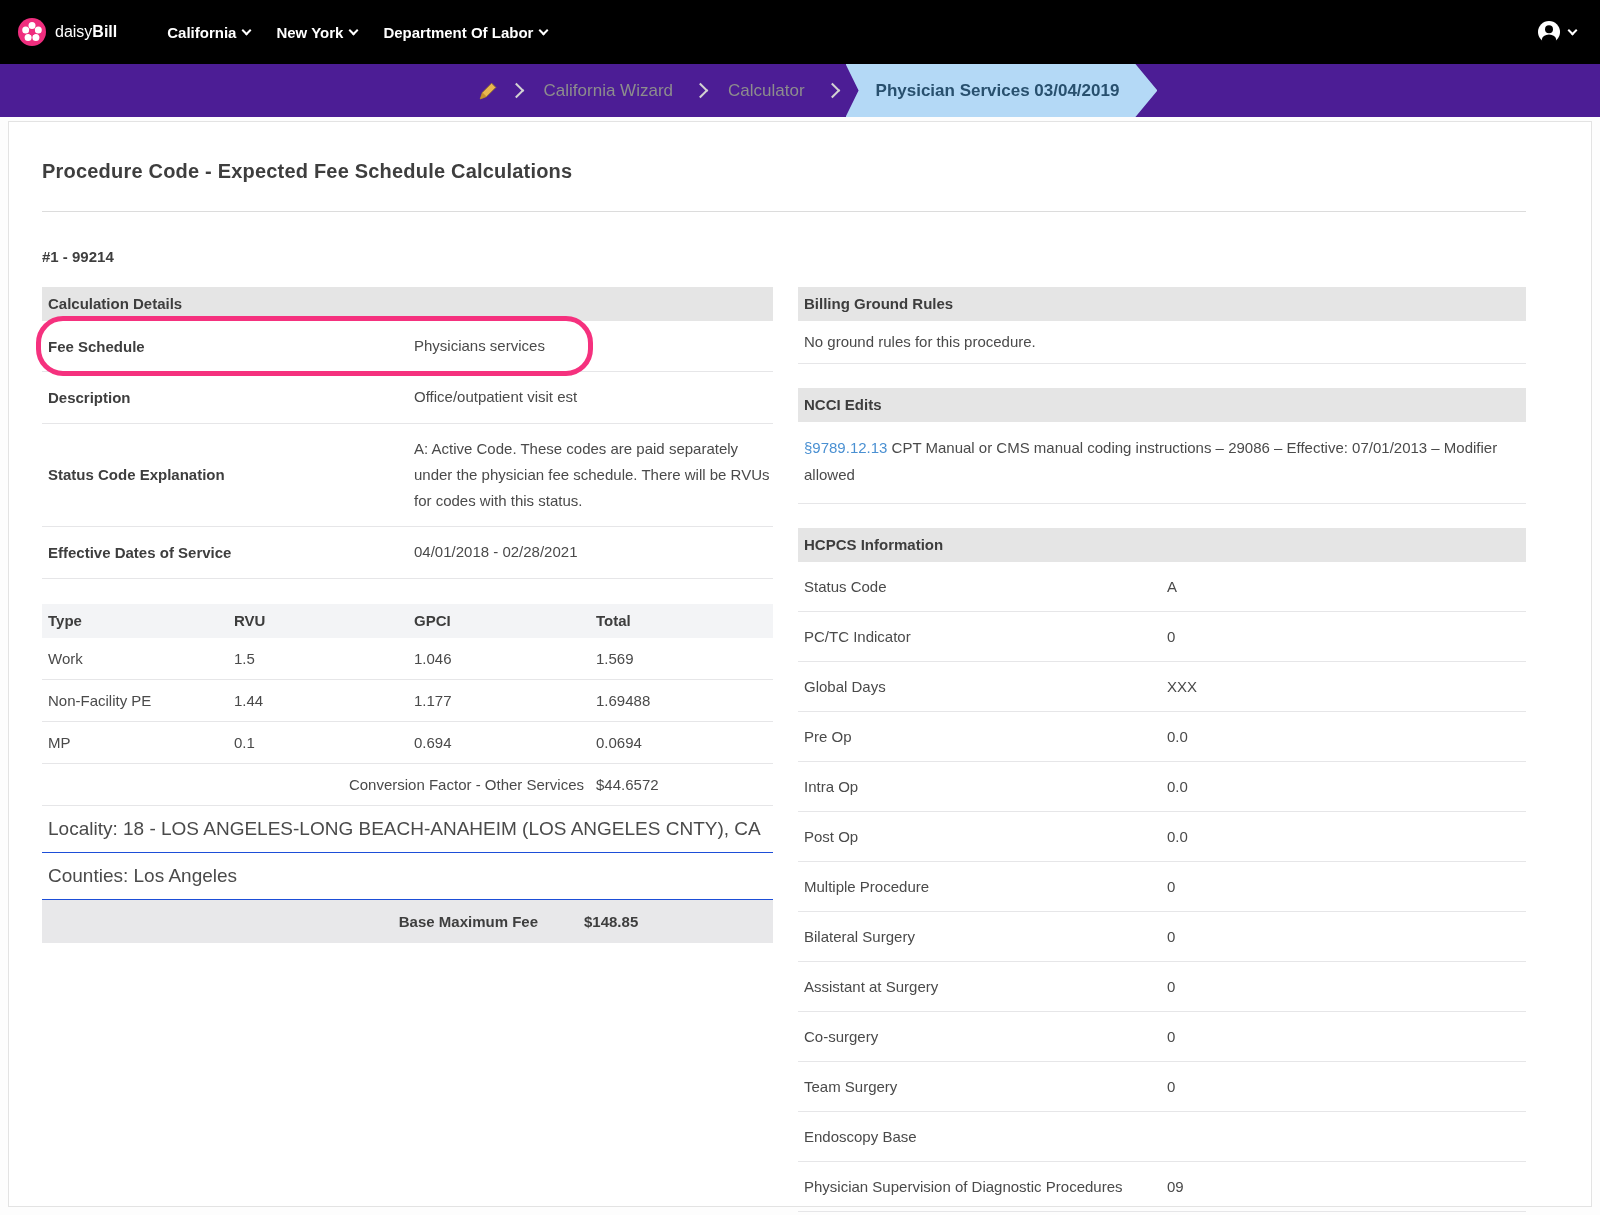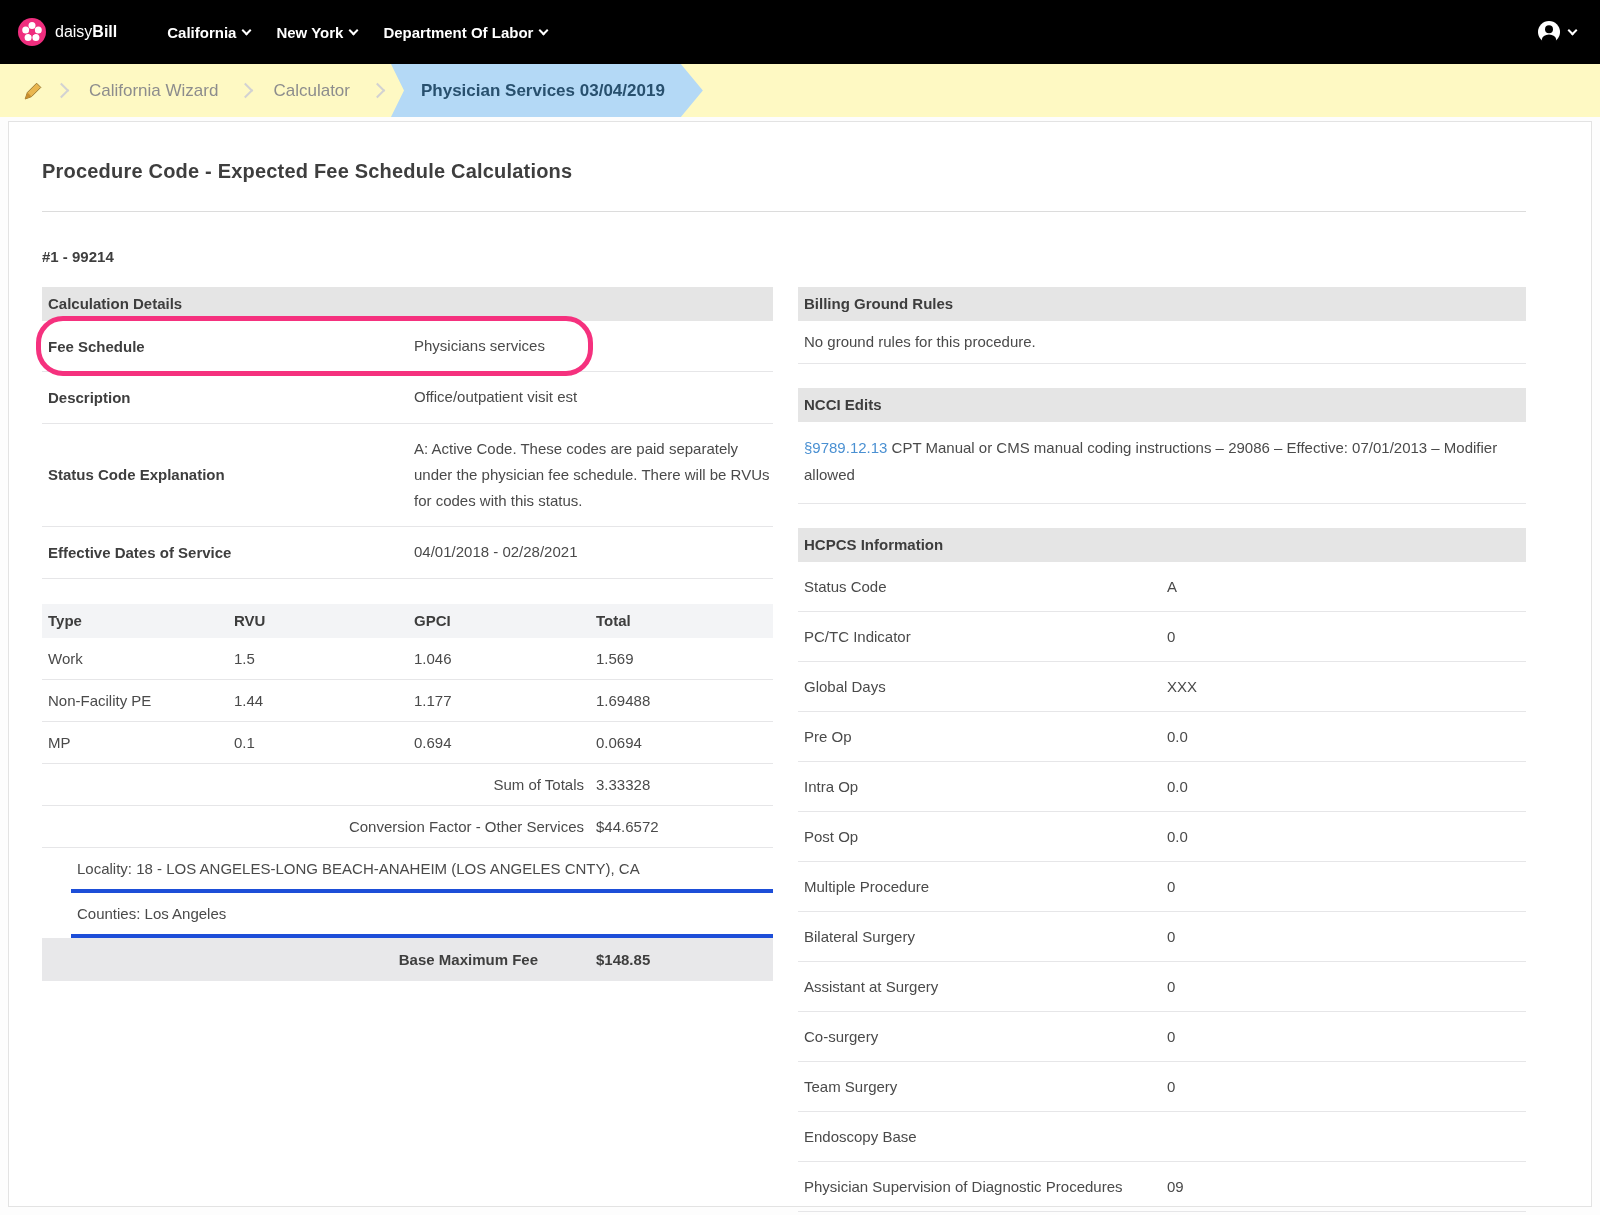--- a/index.html
+++ b/index.html
@@ -26,22 +26,23 @@
   }
   .chev-down {
     width: 7px; height: 7px; border-right: 2px solid #fff; border-bottom: 2px solid #fff;
     transform: rotate(45deg); margin-top: -4px;
   }
   .topnav-spacer { flex: 1; }
   .user-menu { display: flex; align-items: center; gap: 8px; cursor: pointer; }
 
   
   .breadcrumbs {
-    height: 53px; background: #fef9c3; display: flex; align-items: stretch;
-    padding-left: 12px;
+    height: 53px; background: #4c1d95; display: flex; align-items: stretch;
+    padding-left: 24px;
+    justify-content: center;
   }
   .crumb-home { display: flex; align-items: center; padding: 0 10px; cursor: pointer; }
   .crumb {
     display: flex; align-items: center; color: #8d8d8d; font-size: 17px;
     padding: 0 20px; cursor: pointer;
   }
   .crumb-sep {
     align-self: center;
     width: 11px; height: 11px; border-top: 2px solid #d2d2d2; border-right: 2px solid #d2d2d2;
     transform: rotate(45deg); margin: 0 2px;
@@ -90,25 +91,25 @@
   .rvu-row { display: flex; padding: 12px 0 12px 6px; border-bottom: 1px solid #e6e6e8; font-size: 15px; }
   .c-type { width: 186px; flex: none; }
   .c-rvu  { width: 180px; flex: none; }
   .c-gpci { width: 182px; flex: none; }
   .c-total { flex: 1; }
 
   .sum-row { display: flex; align-items: center; padding: 12px 0; border-bottom: 1px solid #e6e6e8; font-size: 15px; }
   .sum-label { width: 542px; flex: none; text-align: right; }
   .sum-value { margin-left: 12px; }
 
-  .note-row { padding: 12px 0 12px 6px; border-bottom: 4px solid #1d4ed8; font-size: 15px; margin-left: 29px; }
+  .note-row { padding: 12px 0 12px 6px; border-bottom: 1px solid #1d4ed8; font-size: 19px; }
 
   .base-row { display: flex; align-items: center; background: #e8e8ea; padding: 13px 0; font-size: 15px; }
   .base-label { width: 542px; flex: none; text-align: right; padding-right: 46px; font-weight: 700; color: #3e3e3e; }
-  .base-value { margin-left: 12px; font-weight: 700; color: #3e3e3e; }
+  .base-value { font-weight: 700; color: #3e3e3e; }
 
   
   .bgr-row { padding: 12px 6px 13px; border-bottom: 1px solid #e6e6e8; font-size: 15px; }
   .right-section { margin-top: 24px; }
   .ncci-body { padding: 12px 6px 15px; border-bottom: 1px solid #e6e6e8; font-size: 15px; line-height: 1.8; }
   .ncci-link { color: #4a90d2; text-decoration: none; cursor: pointer; }
 
   .hcpcs-row { display: flex; align-items: center; border-bottom: 1px solid #e6e6e8; padding: 11px 0 11px 6px; font-size: 15px; }
   .hcpcs-label { width: 363px; flex: none; line-height: 1.8; }
   .hcpcs-value { flex: 1; }
@@ -241,24 +242,20 @@
             <div class="rvu-row">
               <span class="c-type">MP</span>
               <span class="c-rvu">0.1</span>
               <span class="c-gpci">0.694</span>
               <span class="c-total">0.0694</span>
             </div>
 
         </div>
 
         <div class="sum-row">
-          <span class="sum-label">Sum of Totals</span>
-          <span class="sum-value">3.33328</span>
-        </div>
-        <div class="sum-row">
           <span class="sum-label">Conversion Factor - Other Services</span>
           <span class="sum-value">$44.6572</span>
         </div>
         <div class="note-row">Locality: 18 - LOS ANGELES-LONG BEACH-ANAHEIM (LOS ANGELES CNTY), CA</div>
         <div class="note-row">Counties: Los Angeles</div>
         <div class="base-row">
           <span class="base-label">Base Maximum Fee</span>
           <span class="base-value">$148.85</span>
         </div>
       </div>

